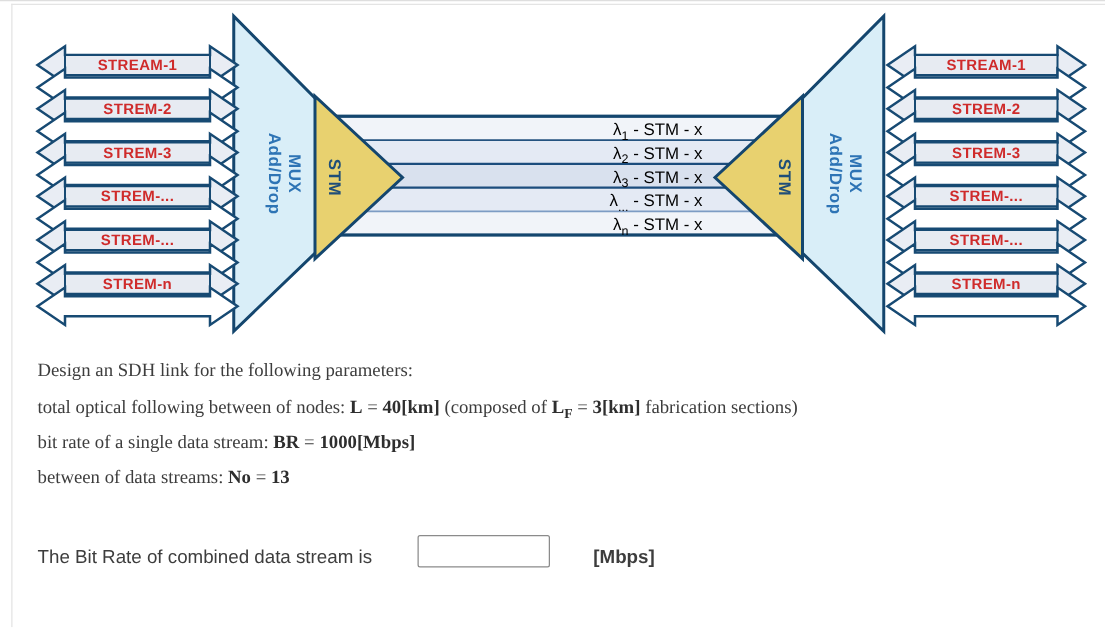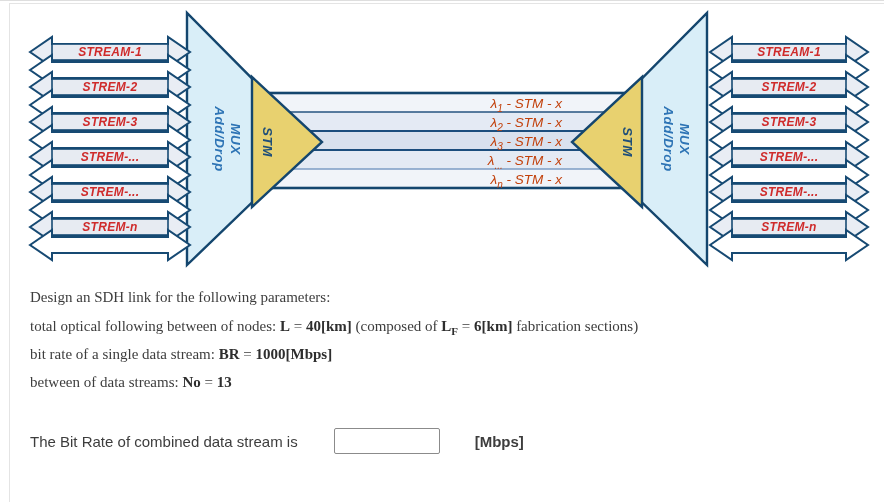--- a/index.html
+++ b/index.html
@@ -2,38 +2,38 @@
 <html><head>
 <meta charset="utf-8">
 <style>
   html,body{margin:0;padding:0;background:#fff;}
   #page{position:relative;width:884px;height:502px;background:#fff;overflow:hidden;
         font-family:"Liberation Sans",sans-serif;}
   .edge{position:absolute;background:#e4e4e4;}
   #top-edge{top:3px;left:9px;right:0;height:1px;}
   #left-edge{left:9px;top:3px;bottom:0;width:1px;}
   #bottom-divider{top:490px;left:30px;right:2px;height:1px;background:#dedede;}
-  #diagram{position:absolute;top:0;left:0;width:752px;height:270px;font-style:italic;}
+  #diagram{position:absolute;top:0;left:0;width:752px;height:270px;}
   #diagram svg{position:absolute;top:0;left:0;}
   .slabel{position:absolute;height:16px;line-height:16px;text-align:center;
           font-weight:bold;font-size:12px;color:#cf2b2b;letter-spacing:.3px;
           white-space:nowrap;overflow:hidden;}
   .rot{position:absolute;width:130px;height:16px;line-height:16px;text-align:center;
        transform:rotate(90deg);font-weight:bold;font-size:13.5px;letter-spacing:.5px;
        white-space:nowrap;}
   .mux-text{color:#2e74b5;}
   .stm-text{color:#1f4e79;}
   .lam{position:absolute;left:430px;width:132px;height:19px;line-height:19px;
-       text-align:right;font-size:13.5px;color:#c2410c;white-space:nowrap;}
+       text-align:right;font-size:13.5px;color:#000000;white-space:nowrap;}
   .lam sub{font-size:10px;}
   .para{position:absolute;left:30px;margin:0;font-size:15px;line-height:20px;
         color:#3d3d3d;white-space:nowrap;font-family:Liberation Serif, serif;}
   .para b{color:#2e2e2e;}
   .para sub{font-size:11px;}
-  #answer-row{position:absolute;left:30px;top:428px;display:flex;align-items:center;
+  #answer-row{position:absolute;left:30px;top:428px;display:flex;align-items:flex-end;
               font-size:15px;color:#3d3d3d;gap:31px;}
   #bit-rate-input{width:96px;height:24px;margin-left:5px;margin-right:4px;
                   border:1px solid #8b8b8b;border-radius:2px;background:#fff;
                   font-size:14px;padding:0 4px;}
 </style>
 </head>
 <body>
 
 <div id="page">
   <div id="top-edge" class="edge"></div>
@@ -136,21 +136,21 @@
 
     <div class="lam" style="top:94px"><span>λ</span><sub>1</sub><span> - STM - x</span></div>
     <div class="lam" style="top:113px"><span>λ</span><sub>2</sub><span> - STM - x</span></div>
     <div class="lam" style="top:132px"><span>λ</span><sub>3</sub><span> - STM - x</span></div>
     <div class="lam" style="top:151px"><span>λ</span><sub>...</sub><span> - STM - x</span></div>
     <div class="lam" style="top:170px"><span>λ</span><sub>n</sub><span> - STM - x</span></div>
   </div>
 
   <p class="para" style="top:287px">Design an SDH link for the following parameters:</p>
 
-  <p class="para" style="top:316px"><span>total optical following between of nodes: </span><b>L</b><span> = </span><b>40[km]</b><span>  (composed of </span><b>L</b><sub><b>F</b></sub><span> = </span><b>6[km]</b><span> fabrication sections)</span></p>
+  <p class="para" style="top:316px"><span>total optical following between of nodes: </span><b>L</b><span> = </span><b>40[km]</b><span>  (composed of </span><b>L</b><sub><b>F</b></sub><span> = </span><b>3[km]</b><span> fabrication sections)</span></p>
 
   <p class="para" style="top:344px"><span>bit rate of a single data stream: </span><b>BR</b><span> = </span><b>1000[Mbps]</b></p>
 
   <p class="para" style="top:372px"><span>between of data streams: </span><b>No</b><span> = </span><b>13</b></p>
 
   <div id="answer-row">
     <span>The Bit Rate of combined data stream is</span>
     <input id="bit-rate-input" type="text" value="" style="">
     <b>[Mbps]</b>
   </div>

